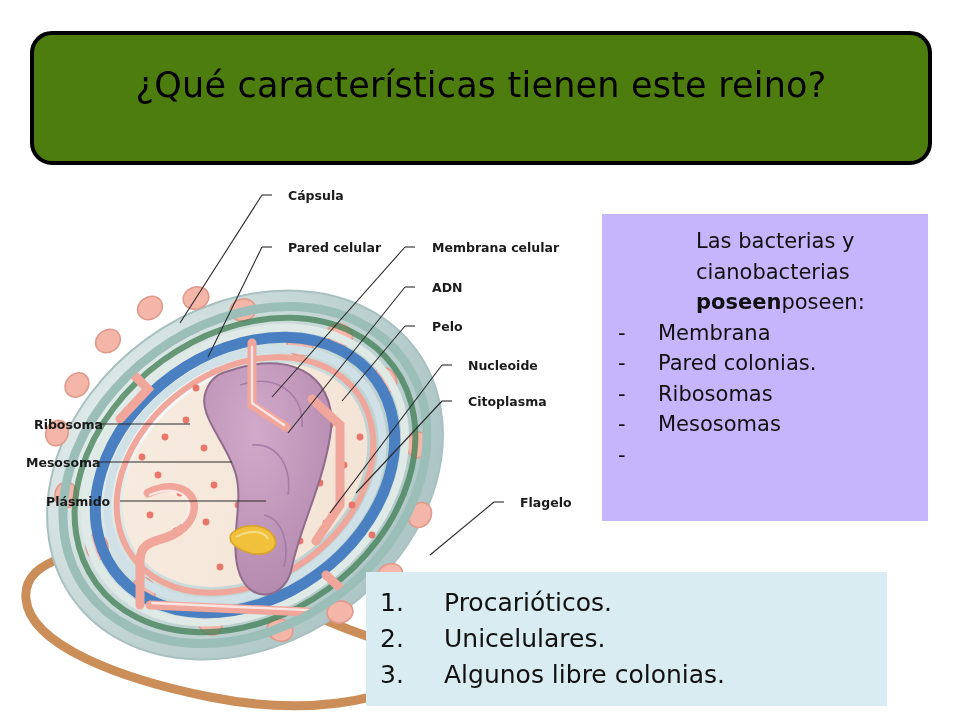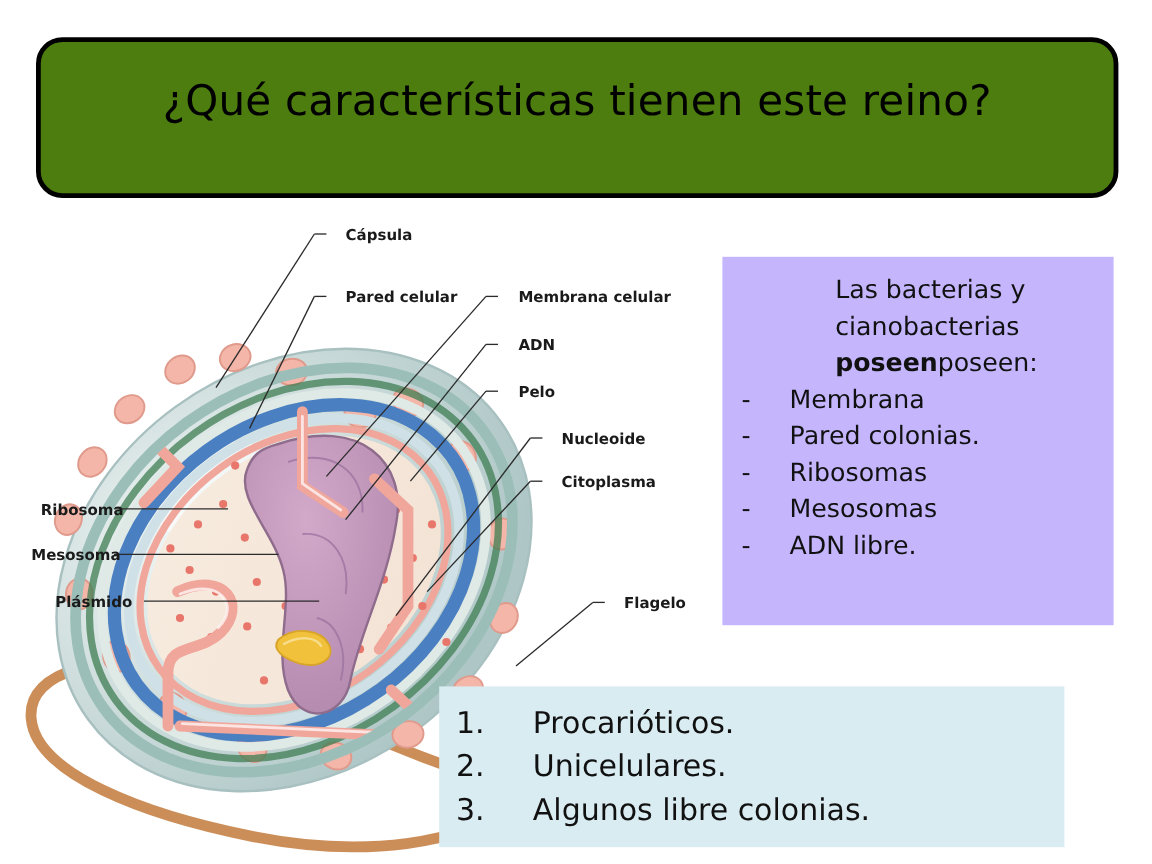--- a/index.html
+++ b/index.html
@@ -316,21 +316,20 @@
   <div class="info-line">
     <span class="bullet">-</span>
     <span class="body">Ribosomas</span>
   </div>
   <div class="info-line">
     <span class="bullet">-</span>
     <span class="body">Mesosomas</span>
   </div>
   <div class="info-line">
     <span class="bullet">-</span>
-    <span class="body">ADN libre.</span>
   </div>
 </div>
 
 <div id="list-box">
   <div class="list-line">
     <span class="num">1.</span>
     <span class="txt">Procarióticos.</span>
   </div>
   <div class="list-line">
     <span class="num">2.</span>

